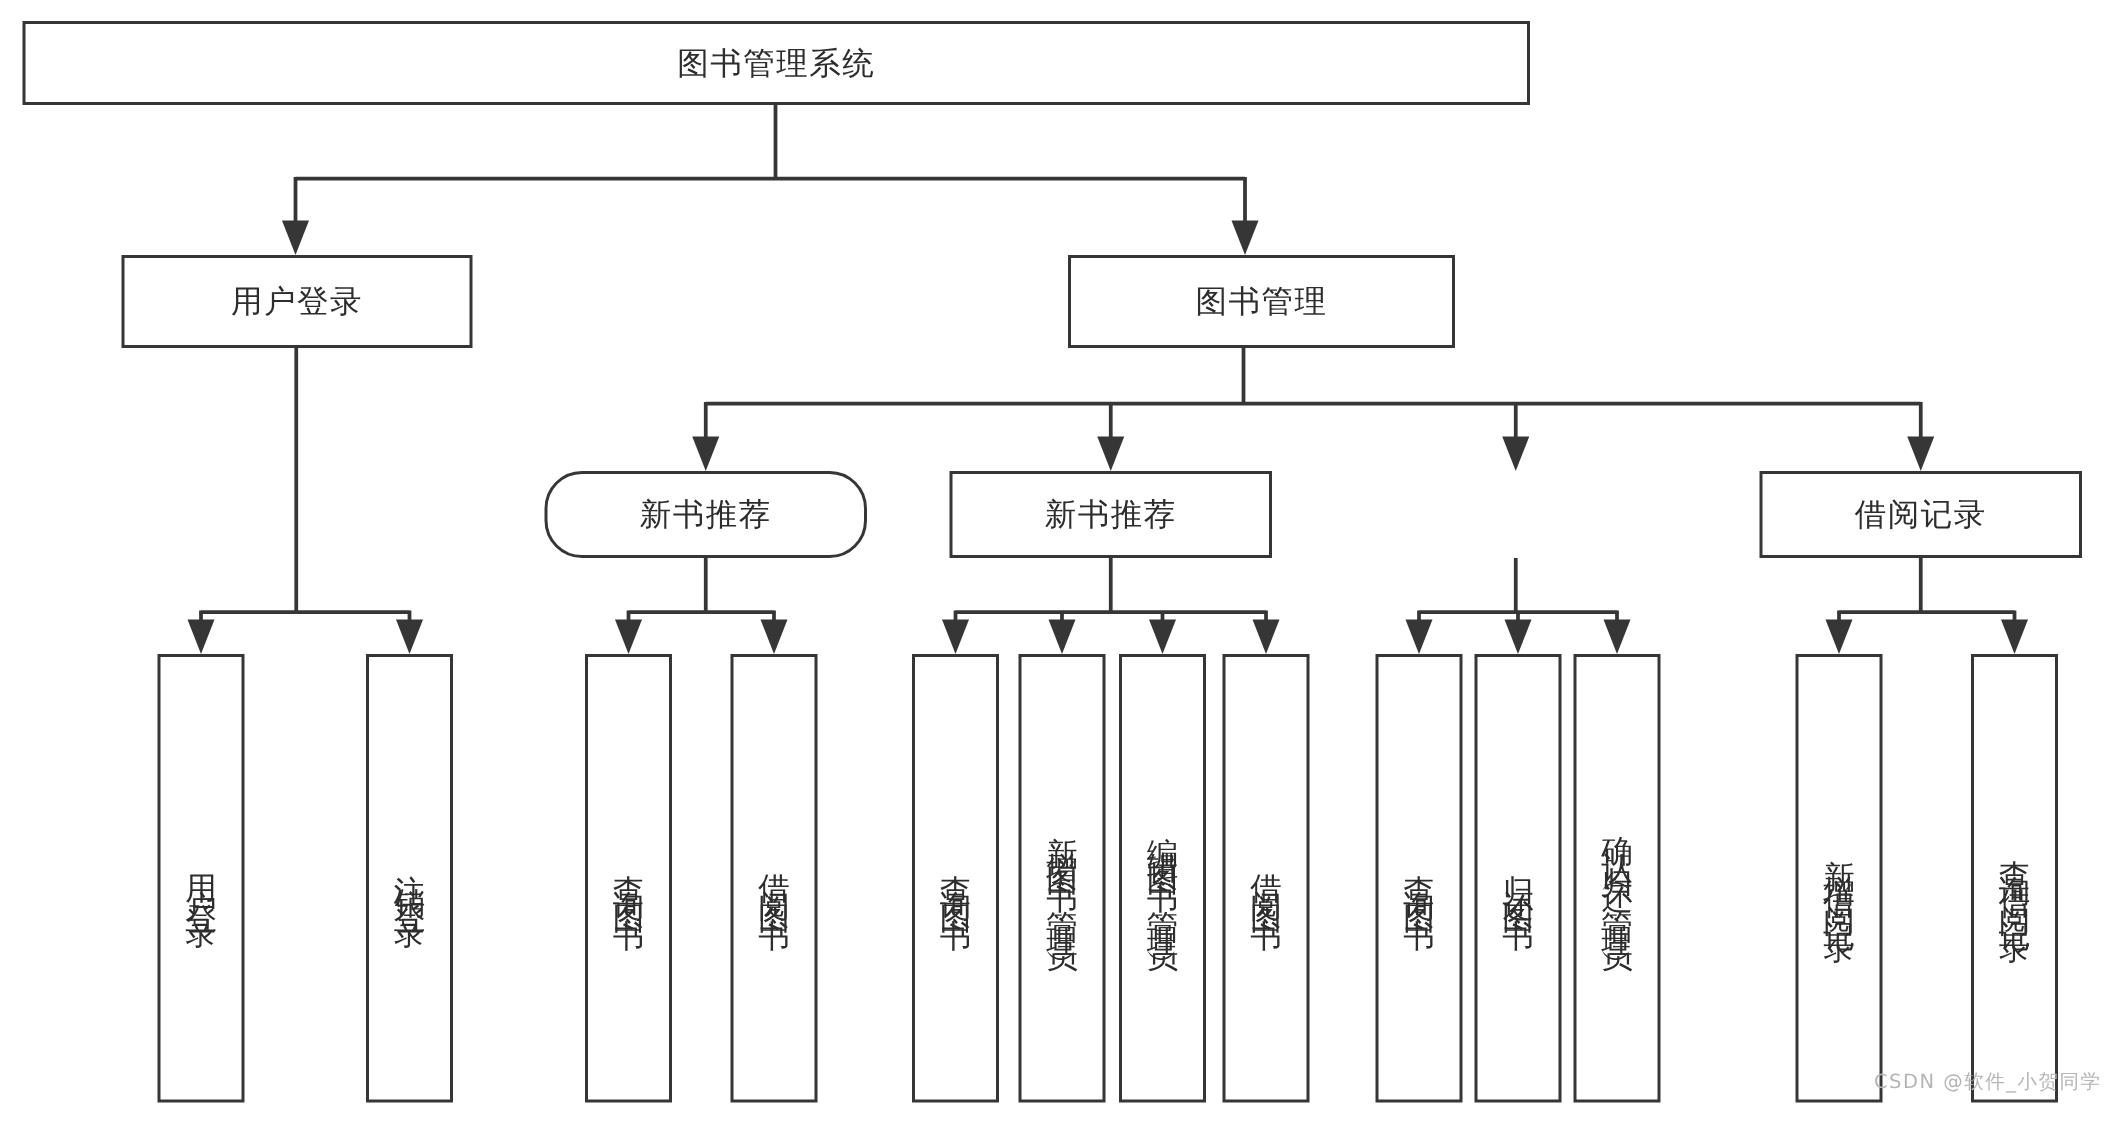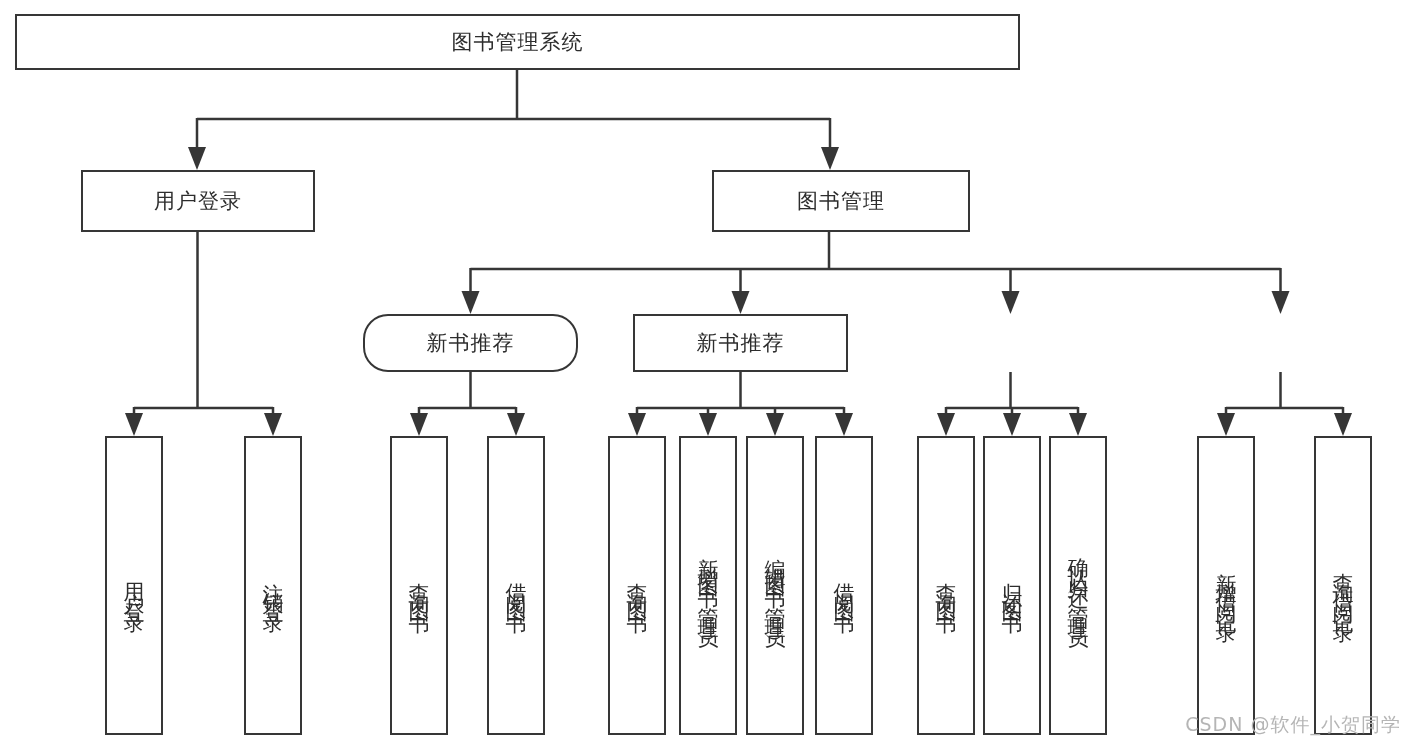--- a/index.html
+++ b/index.html
@@ -40,21 +40,21 @@
     text-orientation:mixed;
     letter-spacing:10px;
     font-size:21px;
     white-space:nowrap;
     color:#2d2d2d;
   }
   .watermark {
     position:absolute;
     top:712px;
     right:4px;
-    font-size:19px;
+    font-size:13px;
     letter-spacing:1px;
     color:#b5b5b5;
     z-index:5;
   }
 </style>
 </head>
 <body>
 
 <div class="canvas">
 
@@ -94,20 +94,21 @@
     <polygon fill="#363636" points="1334,413 1352,413 1343,436"></polygon>
   </svg>
 
   <div class="node" style="left:15px; top:14px; width:1005px; height:56px;">图书管理系统</div>
 
   <div class="node" style="left:81px; top:170px; width:234px; height:62px;">用户登录</div>
   <div class="node" style="left:712px; top:170px; width:258px; height:62px;">图书管理</div>
 
   <div class="node" style="left:363px; top:314px; width:215px; height:58px;border-radius:25px;">新书推荐</div>
   <div class="node" style="left:633px; top:314px; width:215px; height:58px;">新书推荐</div>
+  <div class="node" style="left:1173px; top:314px; width:215px; height:58px;">借阅记录</div>
 
   <div class="node leaf" style="left:105px; top:436px; width:58px; height:299px;">
     <span class="vtext">用户登录</span>
   </div>
   <div class="node leaf" style="left:244px; top:436px; width:58px; height:299px;">
     <span class="vtext">注销登录</span>
   </div>
 
   <div class="node leaf" style="left:390px; top:436px; width:58px; height:299px;">
     <span class="vtext">查询图书</span>

